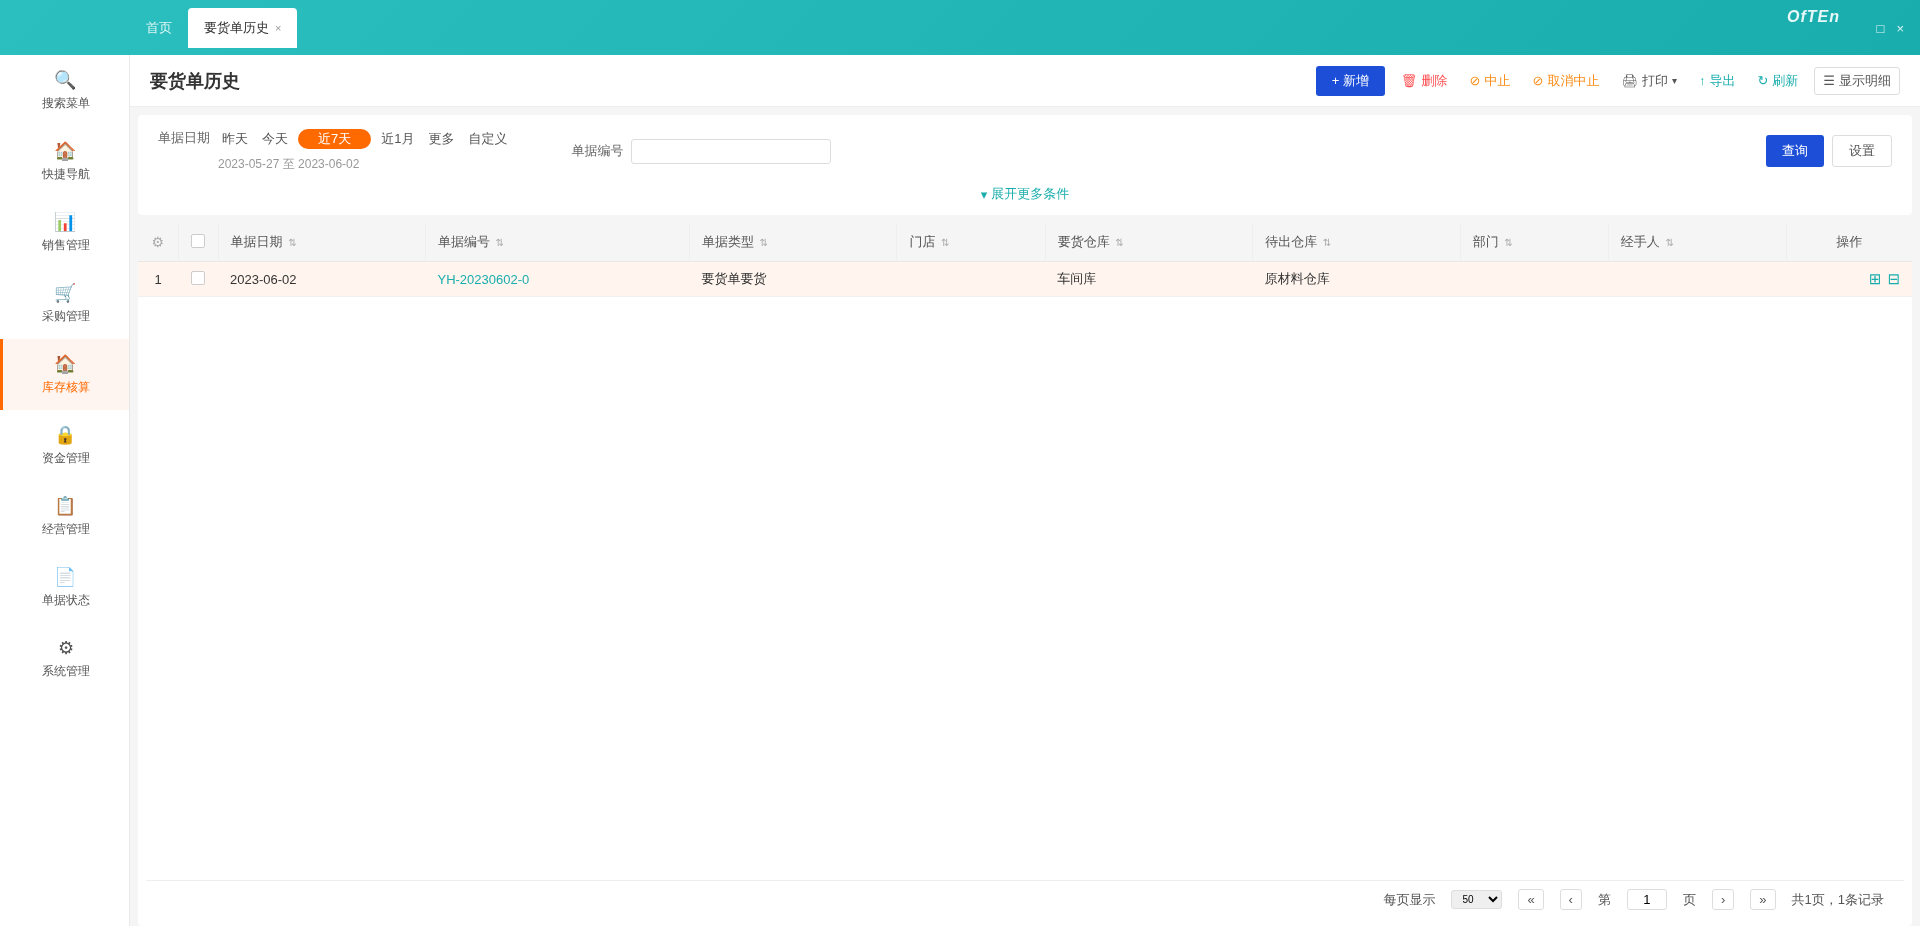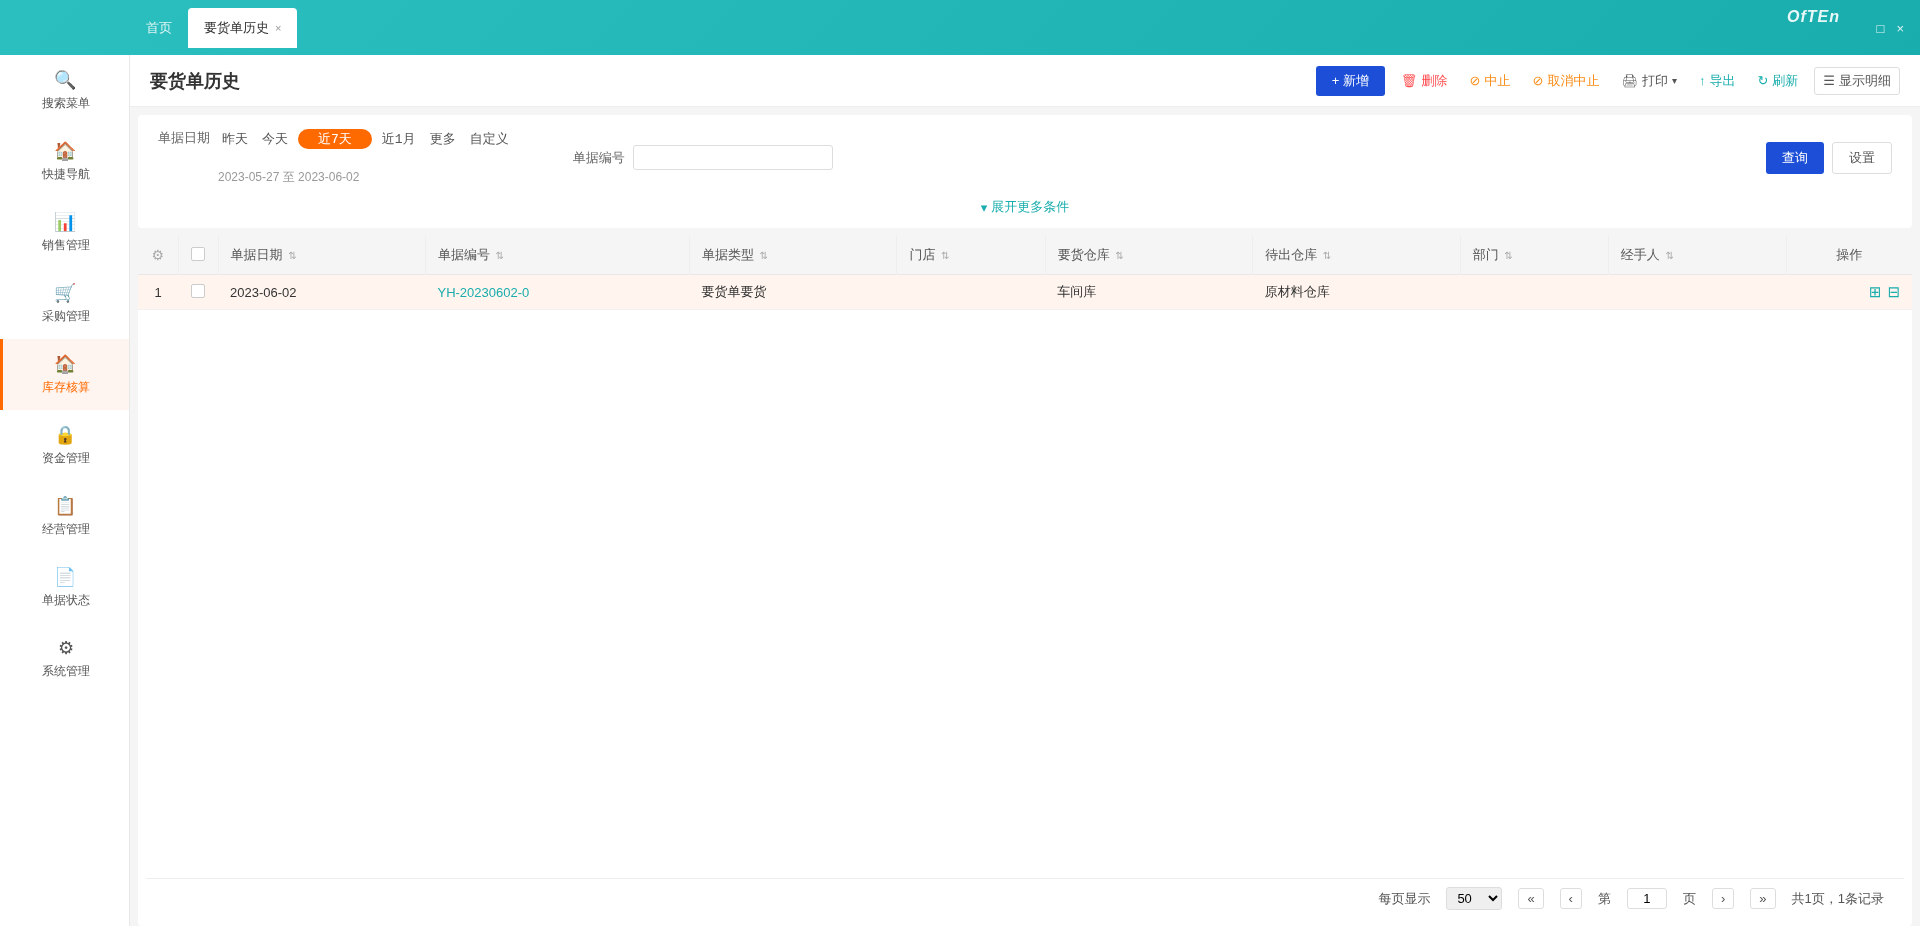--- a/index.html
+++ b/index.html
@@ -166,39 +166,38 @@
     }
     .filter-label {
       color: #666;
       font-size: 13px;
       white-space: nowrap;
     }
     .date-shortcuts {
       display: flex;
       align-items: flex-start;
       gap: 6px;
-      font-family: Liberation Mono, monospace;
     }
     .date-shortcut {
       cursor: pointer;
       color: #555;
       font-size: 13px;
       padding: 1px 4px;
       border-radius: 3px;
     }
     .date-shortcut.active {
       background: #ff6a00;
       color: #fff;
       border-radius: 10px;
       padding: 1px 20px;
     }
     .date-range-text {
       color: #999;
       font-size: 12px;
-      margin-top: 18px;
+      margin-top: 5px;
     }
     .filter-input {
       border: 1px solid #ddd;
       border-radius: 3px;
       padding: 4px 8px;
       font-size: 13px;
       width: 200px;
       outline: none;
       color: #333;
     }
@@ -299,21 +298,21 @@
       color: #555;
       border-top: 1px solid #eee;
       flex-shrink: 0;
       margin: 0 8px 8px;
       border-radius: 0 0 4px 4px;
     }
     .pagination-bar select {
       border: 1px solid #ddd;
       border-radius: 3px;
       padding: 2px 6px;
-      font-size: 13px;
+      font-size: 10px;
       outline: none;
     }
     .pagination-btn {
       border: 1px solid #ddd;
       background: #fff;
       border-radius: 3px;
       padding: 2px 8px;
       cursor: pointer;
       color: #555;
       font-size: 13px;

